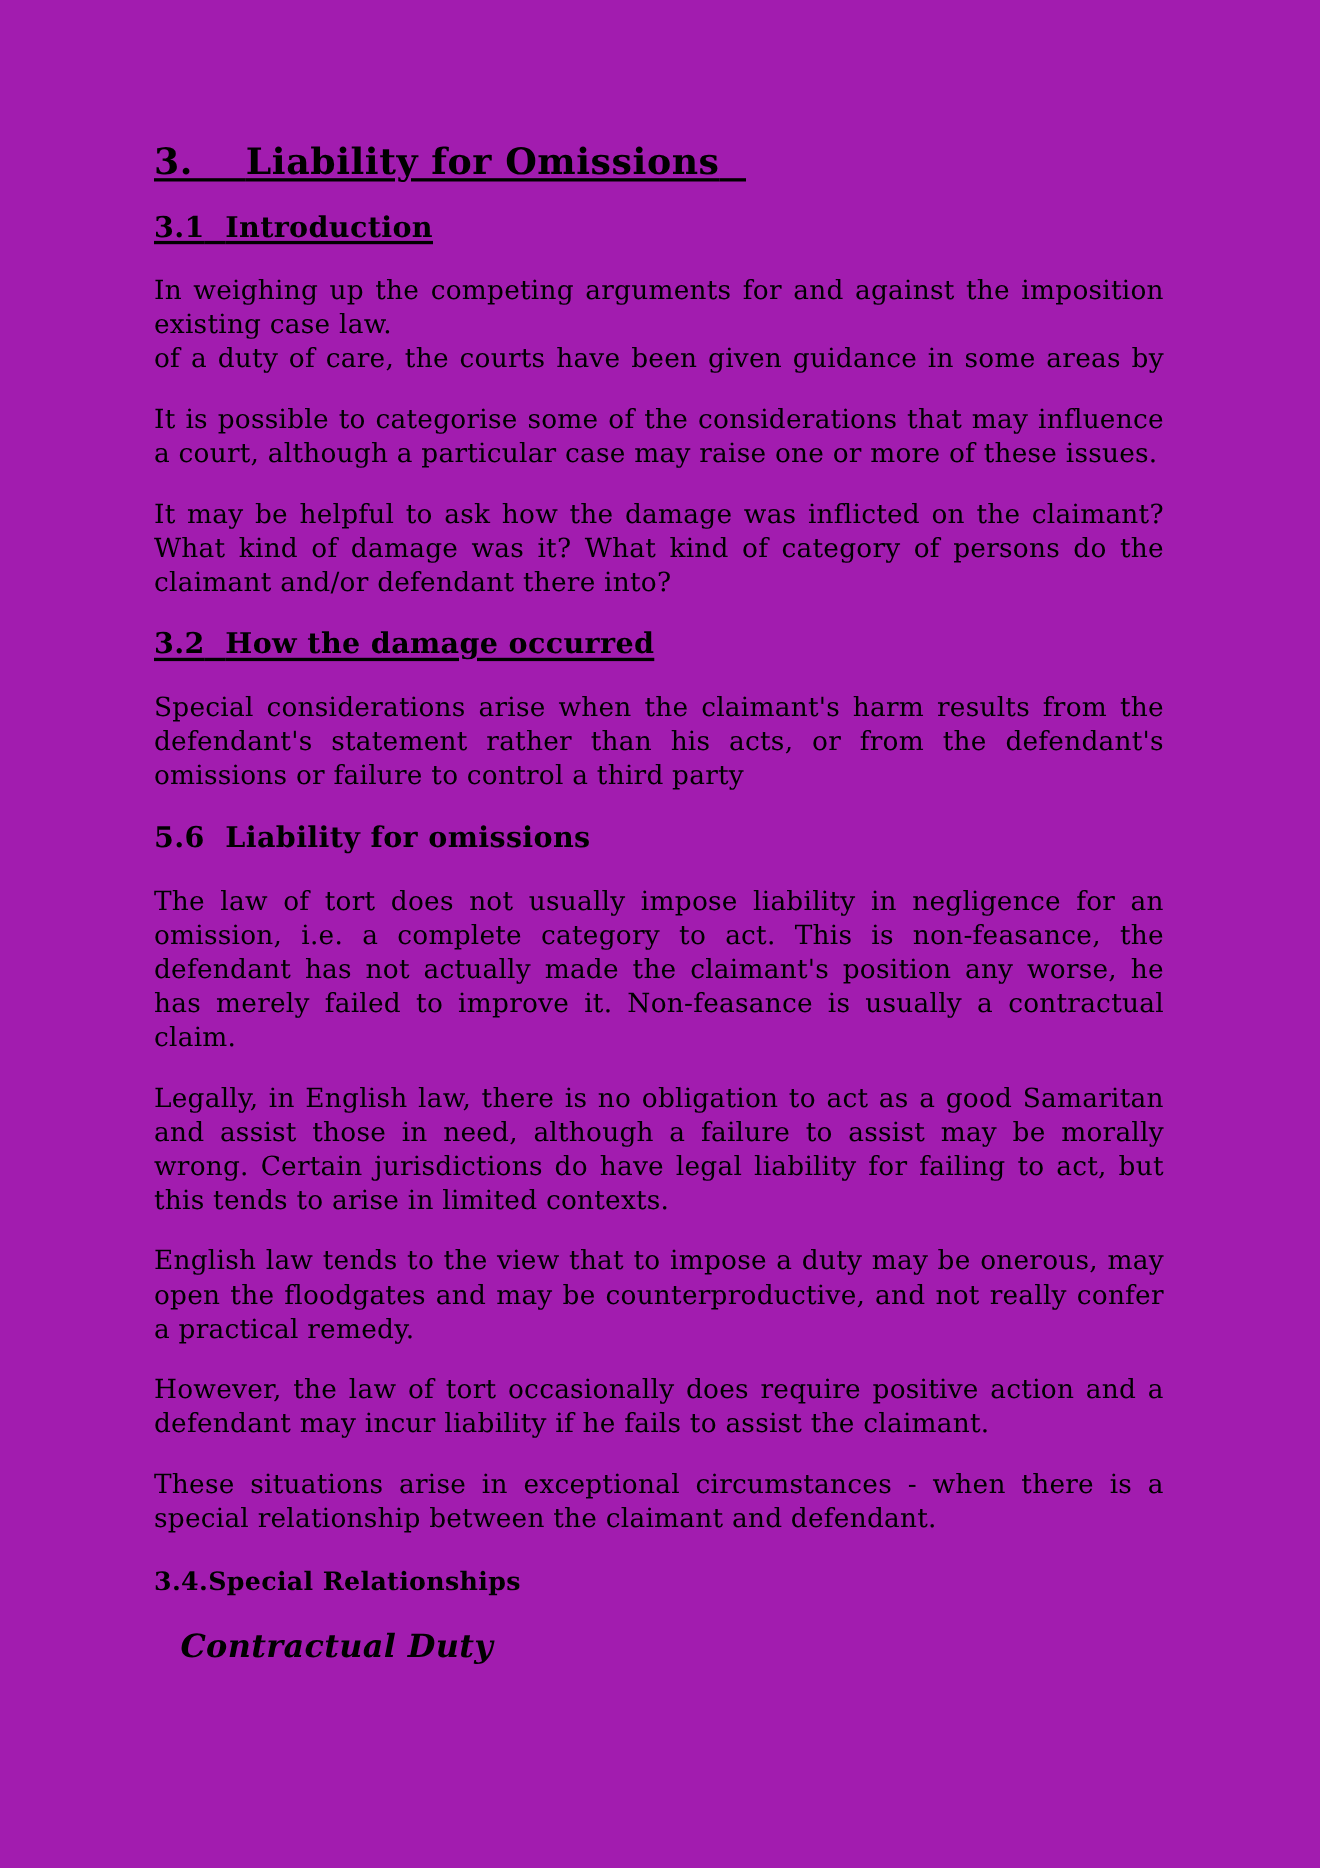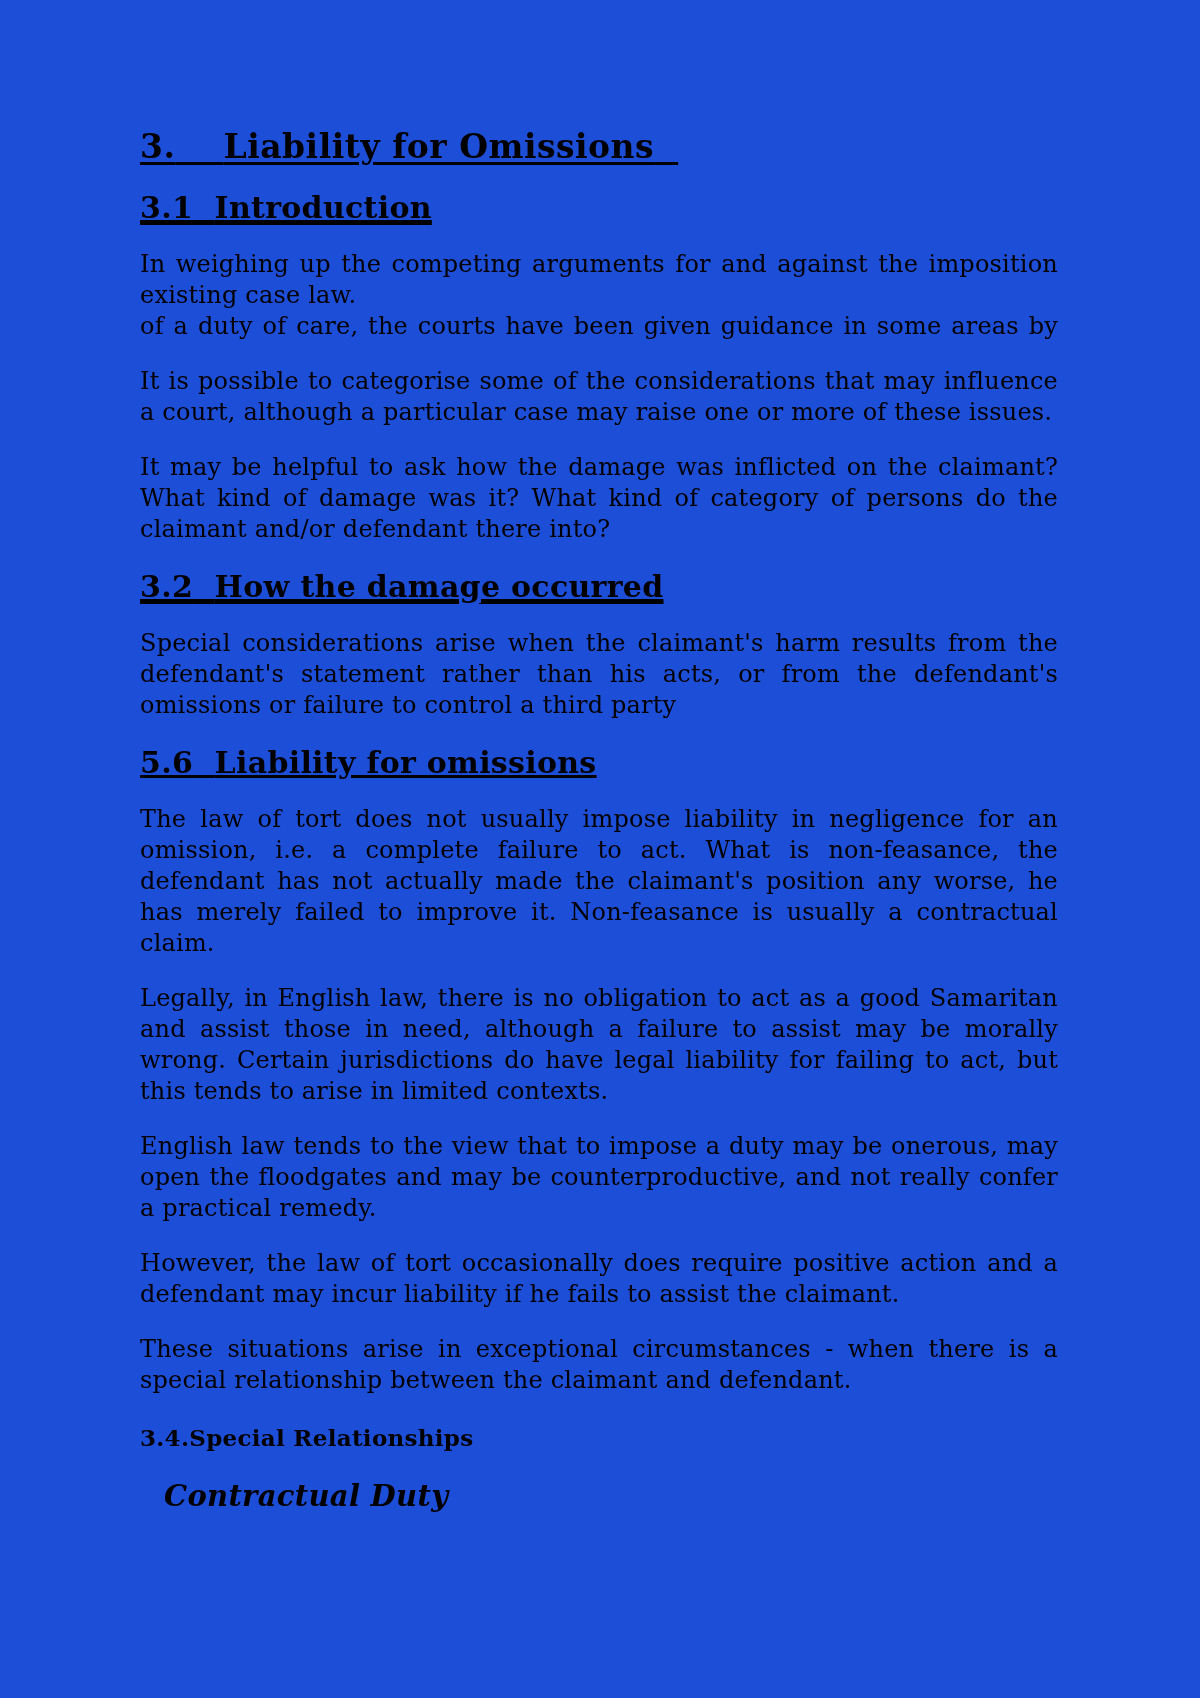--- a/index.html
+++ b/index.html
@@ -4,44 +4,43 @@
 <style>
   html, body {
     margin: 0;
     padding: 0;
     background: #ffffff;
   }
   .page {
     position: relative;
     width: 1200px;
     height: 1698px;
-    background: #1d4ed8;
+    background: #a21caf;
     color: #000000;
     font-family: "DejaVu Serif", serif;
     overflow: hidden;
     box-sizing: border-box;
     padding: 128px 142px 0 140px;
   }
   .block { margin: 0 0 24px 0; }
 
   
   .h-l1 {
     font-size: 33px;
     font-weight: bold;
     line-height: 38px;
     letter-spacing: 0.5px;
     white-space: pre;
   }
   .h-l2 {
-    font-size: 30px;
+    font-size: 26px;
     font-weight: bold;
     line-height: 35px;
     letter-spacing: 0.3px;
     white-space: pre;
-    text-decoration: underline;
   }
   .h-l3 {
     font-size: 23px;
     font-weight: bold;
     line-height: 35px;
     letter-spacing: 0.3px;
     white-space: pre;
   }
   .h-l4 {
     font-size: 29px;
@@ -96,21 +95,21 @@
       </div>
       <div class="block h-l2"><span class="u-wrap"><span>3.2</span>  <span>How the damage occurred</span></span></div>
       <div class="block para">
         <div class="line">Special considerations arise when the claimant's harm results from the</div>
         <div class="line">defendant's statement rather than his acts, or from the defendant's</div>
         <div class="line last">omissions or failure to control a third party</div>
       </div>
       <div class="block h-l2"><span><span>5.6</span>  <span>Liability for omissions</span></span></div>
       <div class="block para">
         <div class="line">The law of tort does not usually impose liability in negligence for an</div>
-        <div class="line">omission, i.e. a complete failure to act. What is non-feasance, the</div>
+        <div class="line">omission, i.e. a complete category to act. This is non-feasance, the</div>
         <div class="line">defendant has not actually made the claimant's position any worse, he</div>
         <div class="line">has merely failed to improve it. Non-feasance is usually a contractual</div>
         <div class="line last">claim.</div>
       </div>
       <div class="block para">
         <div class="line">Legally, in English law, there is no obligation to act as a good Samaritan</div>
         <div class="line">and assist those in need, although a failure to assist may be morally</div>
         <div class="line">wrong. Certain jurisdictions do have legal liability for failing to act, but</div>
         <div class="line last">this tends to arise in limited contexts.</div>
       </div>

